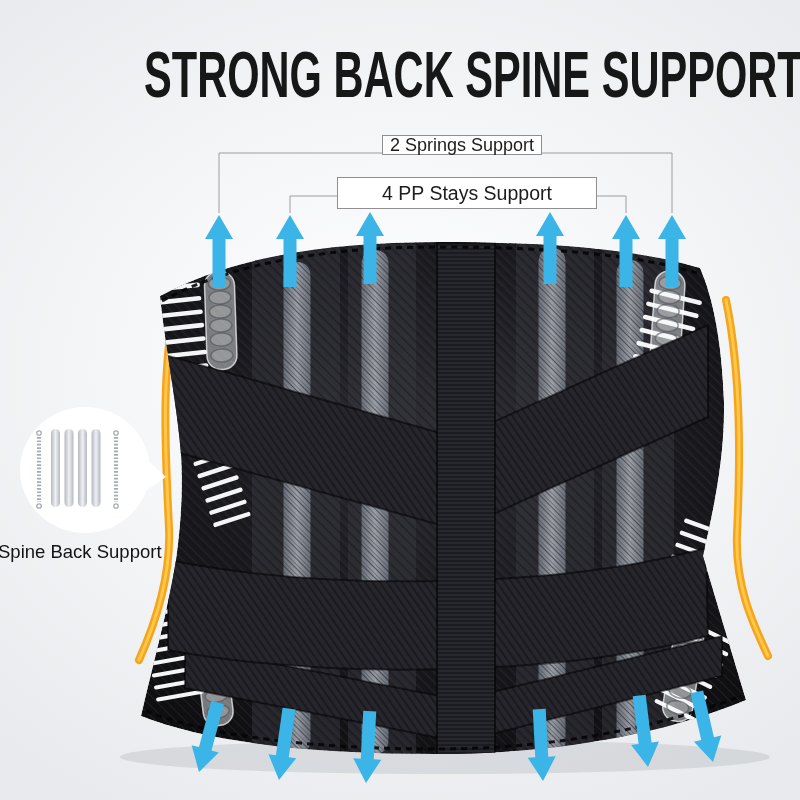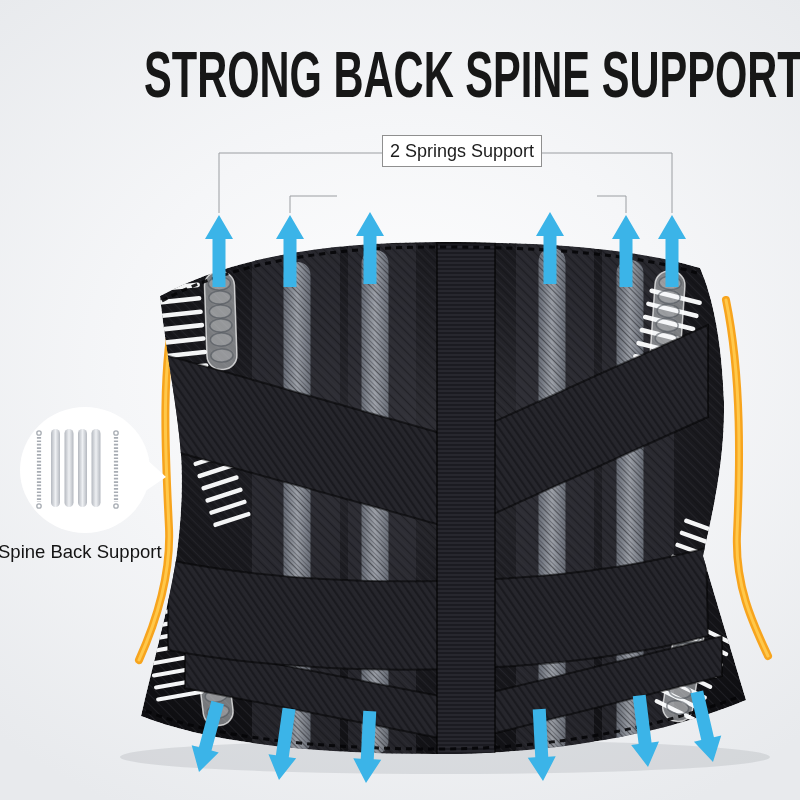--- a/index.html
+++ b/index.html
@@ -13,21 +13,21 @@
   .title{
     position:absolute;top:42px;left:0;width:800px;text-align:center;
     font-size:65px;line-height:1;font-weight:bold;color:#171717;
     transform:scaleX(.64);transform-origin:400px 0;white-space:nowrap;
   }
   .callout{
     position:absolute;background:#fff;border:1px solid #8f8f8f;
     display:flex;align-items:center;justify-content:center;
     color:#1c1c1c;white-space:nowrap;box-sizing:border-box;
   }
-  #callout-springs{left:382px;top:135px;width:160px;height:32px;font-size:18px}
+  #callout-springs{left:382px;top:135px;width:160px;height:20px;font-size:18px}
   #callout-pp{left:337px;top:177px;width:260px;height:32px;font-size:19.5px}
   .bubble-caption{
     position:absolute;left:-2px;top:541px;width:160px;text-align:center;
     font-size:18.5px;color:#141414;white-space:nowrap;
   }
 </style>
 </head>
 <body>
 
 <div id="canvas">
@@ -204,15 +204,18 @@
       <use href="#arrowShape" transform="translate(713,762) rotate(167)"></use>
     </g>
   </svg>
 
   <div class="title">STRONG BACK SPINE SUPPORT</div>
 
   <div class="callout" id="callout-springs">
     <span>2 Springs Support</span>
   </div>
 
+  <div class="callout" id="callout-pp">
+    <span>4 PP Stays Support</span>
+  </div>
 
   <div class="bubble-caption">Spine Back Support</div>
 </div>
 
 </body></html>

